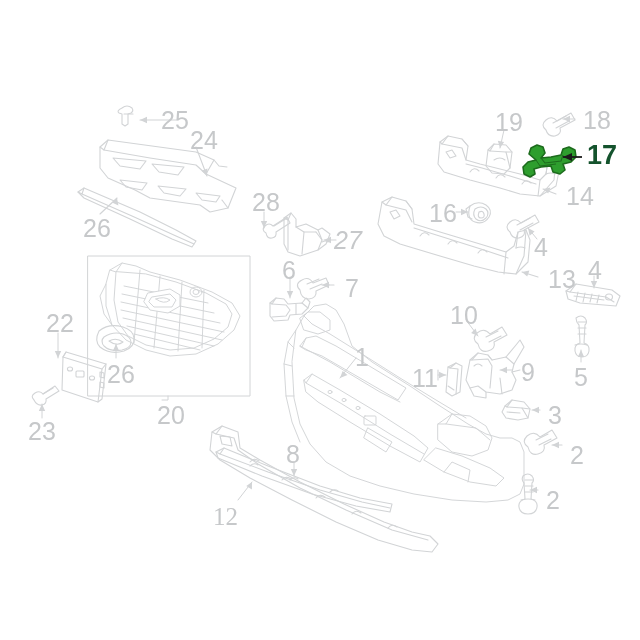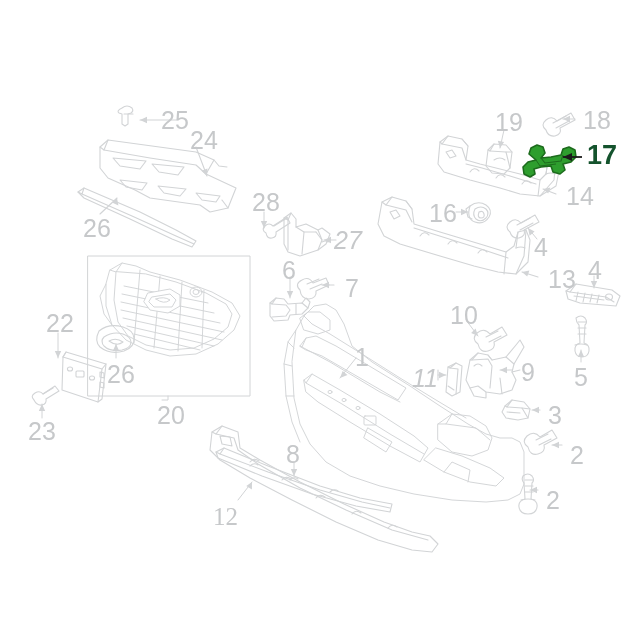--- a/index.html
+++ b/index.html
@@ -473,21 +473,21 @@
   <div class="callout" style="left:570px; top:443px;">2</div>
   <div class="callout" style="left:546px; top:488px;">2</div>
   <div class="callout" style="left:548px; top:403px;">3</div>
   <div class="callout" style="left:588px; top:258px;">4</div>
   <div class="callout" style="left:574px; top:365px;">5</div>
   <div class="callout" style="left:282px; top:258px;">6</div>
   <div class="callout" style="left:345px; top:276px;">7</div>
   <div class="callout" style="left:286px; top:442px;">8</div>
   <div class="callout" style="left:521px; top:360px;">9</div>
   <div class="callout" style="left:450px; top:303px;">10</div>
-  <div class="callout" style="left:412px; top:366px;font-style:italic;">11</div>
+  <div class="callout" style="left:412px; top:366px;">11</div>
   <div class="callout" style="left:213px; top:504px;font-family:Liberation Serif, serif;">12</div>
   <div class="callout" style="left:548px; top:267px;">13</div>
   <div class="callout" style="left:566px; top:184px;">14</div>
   <div class="callout" style="left:534px; top:235px;">4</div>
   <div class="callout" style="left:429px; top:201px;">16</div>
   <div class="callout highlight" style="left:587px; top:142px;">17</div>
   <div class="callout" style="left:583px; top:108px;">18</div>
   <div class="callout" style="left:495px; top:110px;">19</div>
   <div class="callout" style="left:157px; top:403px;">20</div>
   <div class="callout" style="left:107px; top:362px;">26</div>

